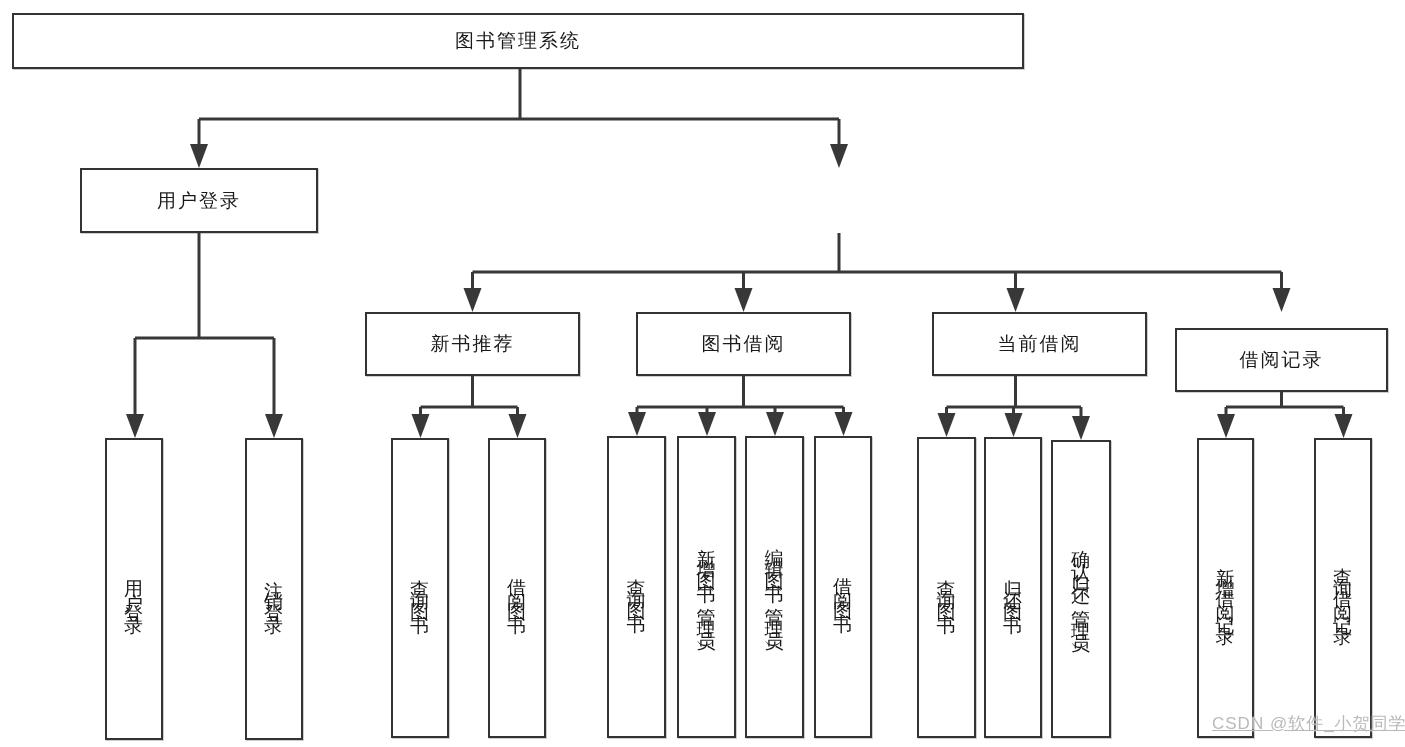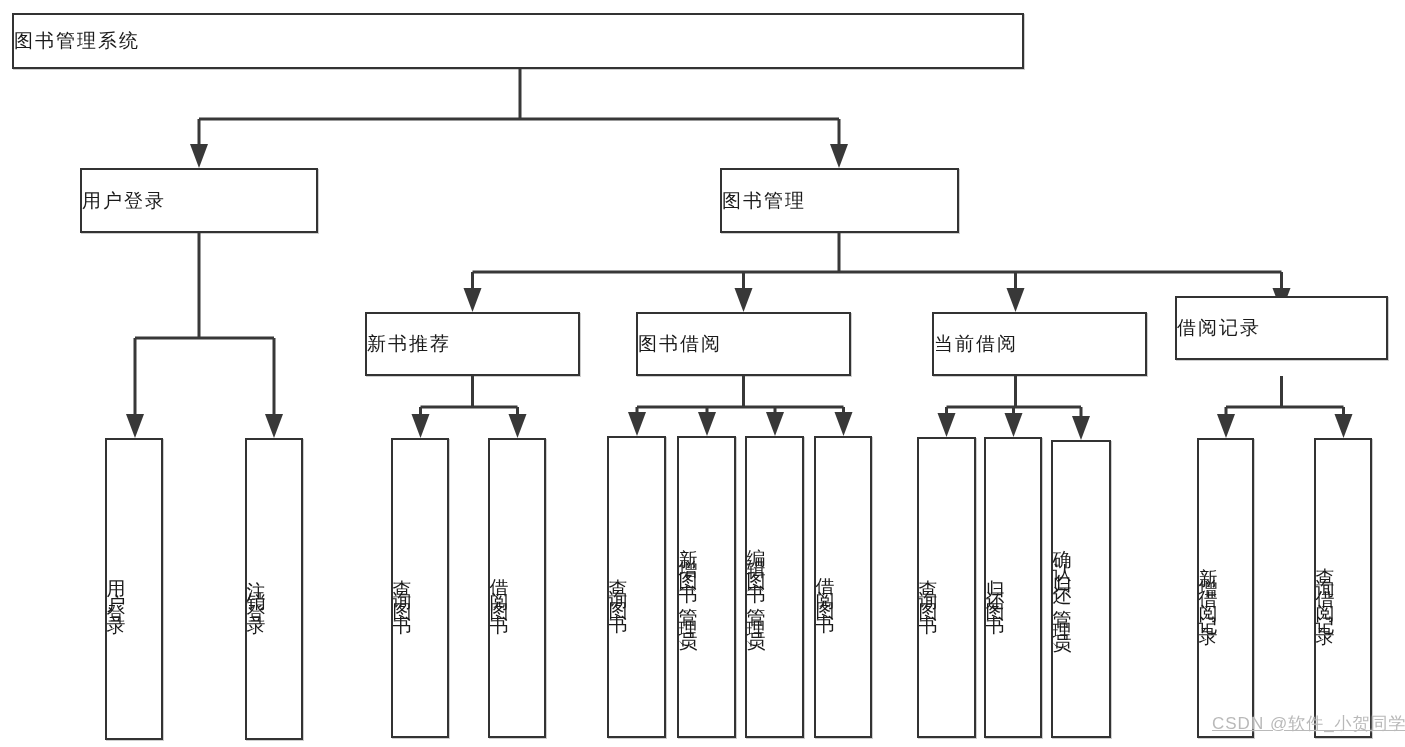--- a/index.html
+++ b/index.html
@@ -20,21 +20,21 @@
     left: 0; top: 0;
     width: 1405px; height: 747px;
     pointer-events: none;
   }
   .node {
     position: absolute;
     background: #ffffff;
     border: 2.5px solid #333333;
     display: flex;
     align-items: center;
-    justify-content: flex-start;
+    justify-content: center;
     box-shadow: 1px 1px 0 rgba(60,60,60,0.25);
   }
   .node .label {
     font-size: 19px;
     letter-spacing: 2px;
     color: #1a1a1a;
     white-space: nowrap;
   }
   .node.v .label {
     writing-mode: vertical-rl;
@@ -125,34 +125,31 @@
     </g>
   </svg>
 
   <div class="node" style="left:12px;top:13px;width:1012px;height:56px">
     <span class="label">图书管理系统</span>
   </div>
 
   <div class="node" style="left:80px;top:168px;width:238px;height:65px">
     <span class="label">用户登录</span>
   </div>
-  <div class="node" style="left:720px;top:168px;width:239px;height:65px">
-    <span class="label">图书管理</span>
-  </div>
 
   <div class="node" style="left:636px;top:312px;width:215px;height:64px">
     <span class="label">图书借阅</span>
   </div>
   <div class="node" style="left:365px;top:312px;width:215px;height:64px">
     <span class="label">新书推荐</span>
   </div>
   <div class="node" style="left:932px;top:312px;width:215px;height:64px">
     <span class="label">当前借阅</span>
   </div>
-  <div class="node" style="left:1175px;top:296px;width:213px;height:64px">
+  <div class="node" style="left:1175px;top:328px;width:213px;height:64px">
     <span class="label">借阅记录</span>
   </div>
 
   <div class="node v" style="left:105px;top:438px;width:58px;height:302px">
     <span class="label">用户登录</span>
   </div>
   <div class="node v" style="left:245px;top:438px;width:58px;height:302px">
     <span class="label">注销登录</span>
   </div>
 

